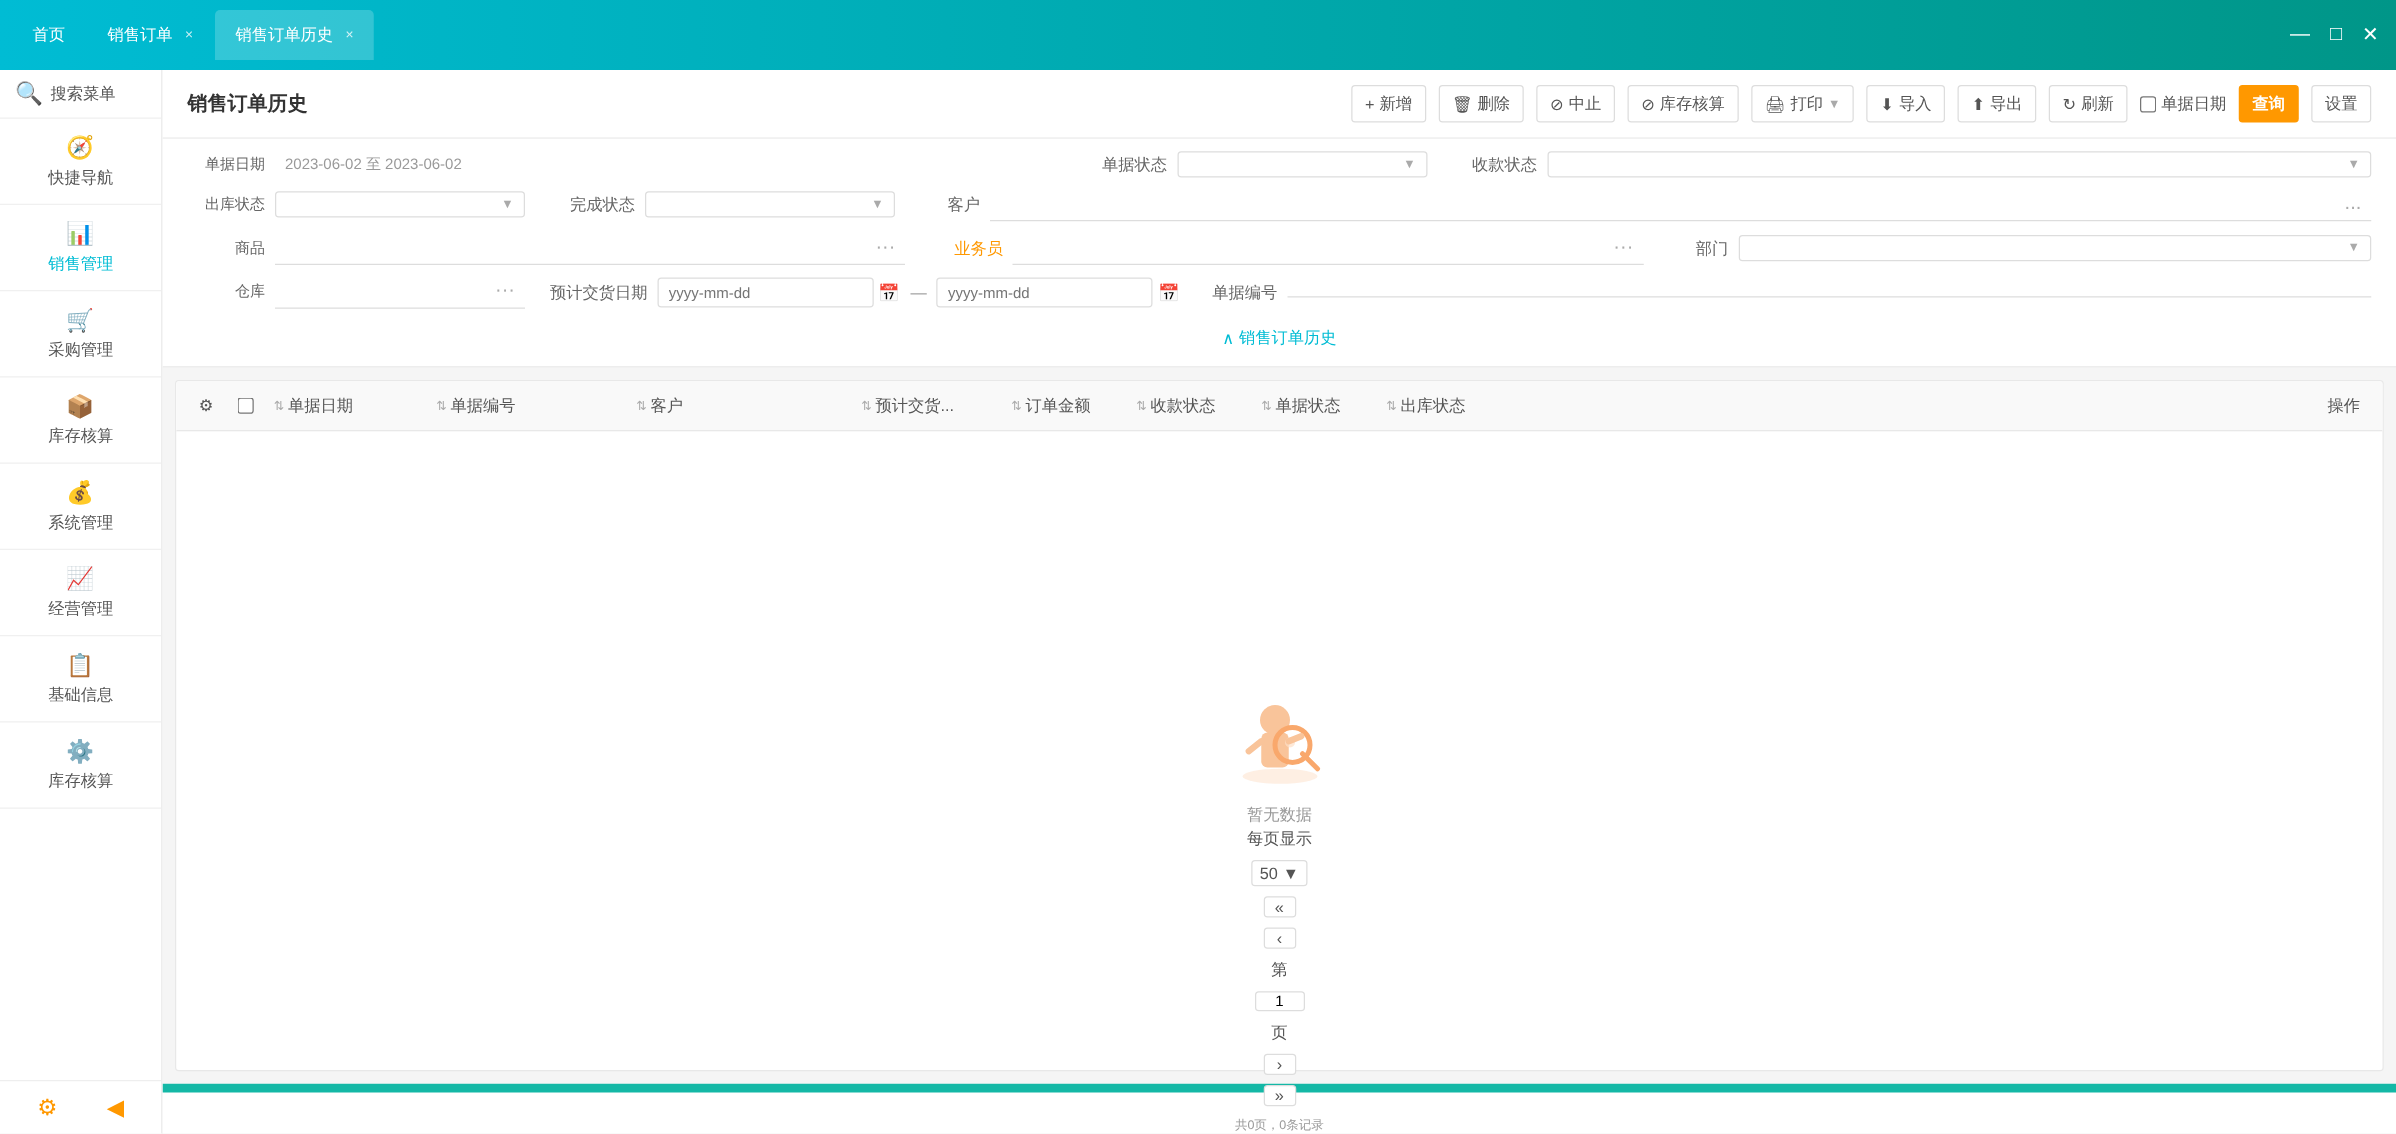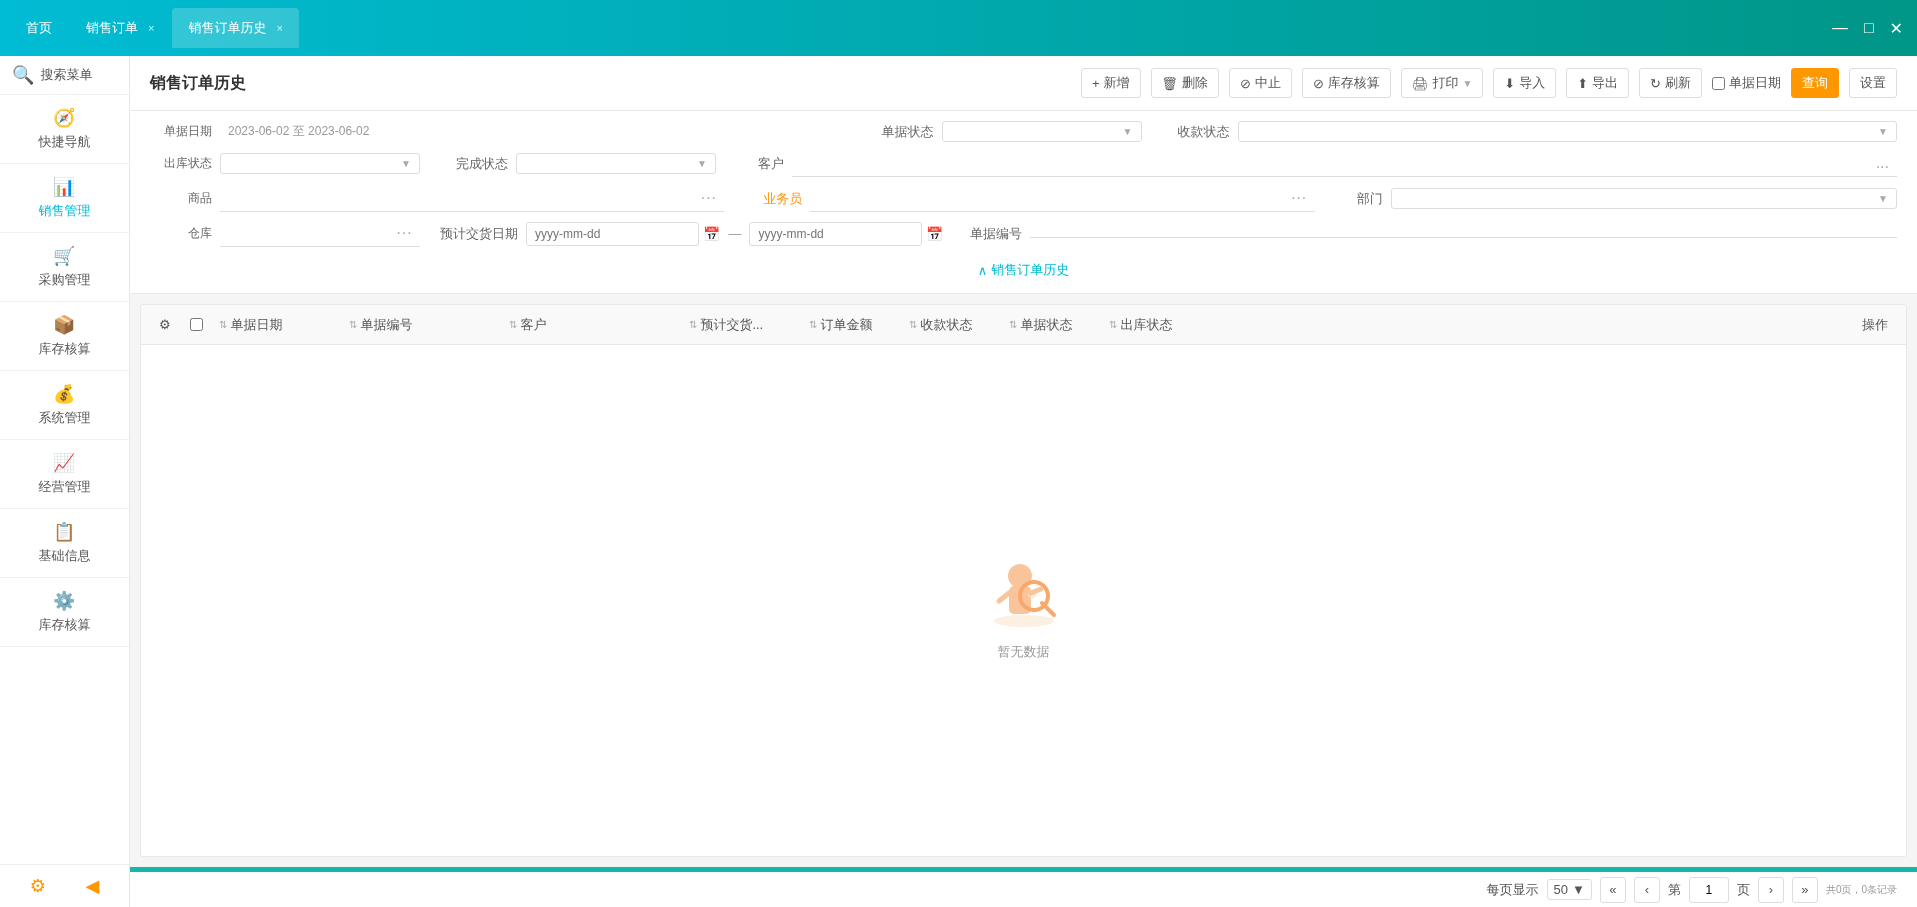--- a/index.html
+++ b/index.html
@@ -131,21 +131,21 @@
       gap: 4px;
       padding: 5px 10px;
       border: 1px solid #ddd;
       background: white;
       border-radius: 3px;
       cursor: pointer;
       color: #555;
       font-size: 12px;
     }
     .toolbar-btn .btn-icon { font-size: 13px; }
-    .toolbar-btn.orange { background: #ff9800; color: white; border-color: #ff9800; }
+    .toolbar-btn.orange { background: #ff9800; color: white; border-color: #ff9800; font-weight: bold; }
     .show-detail-checkbox { display: flex; align-items: center; gap: 4px; color: #555; font-size: 12px; cursor: pointer; }
 
     
     .filter-area {
       background: white;
       padding: 10px 20px;
       border-bottom: 1px solid #e8e8e8;
     }
     .filter-row {
       display: flex;
@@ -274,30 +274,31 @@
     }
     .empty-illustration {
       width: 100px;
       height: 90px;
     }
     .empty-text { color: #999; font-size: 13px; }
 
     
     .pagination-bar {
       background: white;
-      border-top: 5px solid #14b8a6;
+      border-top: 7px solid #14b8a6;
       height: 40px;
       display: flex;
       align-items: center;
       justify-content: flex-end;
       padding: 0 20px;
       gap: 8px;
       font-size: 12px;
       color: #555;
       flex-shrink: 0;
+      flex-direction: column;
     }
     .page-size-select {
       display: flex;
       align-items: center;
       border: 1px solid #ddd;
       border-radius: 3px;
       padding: 2px 6px;
       gap: 4px;
       cursor: pointer;
     }

